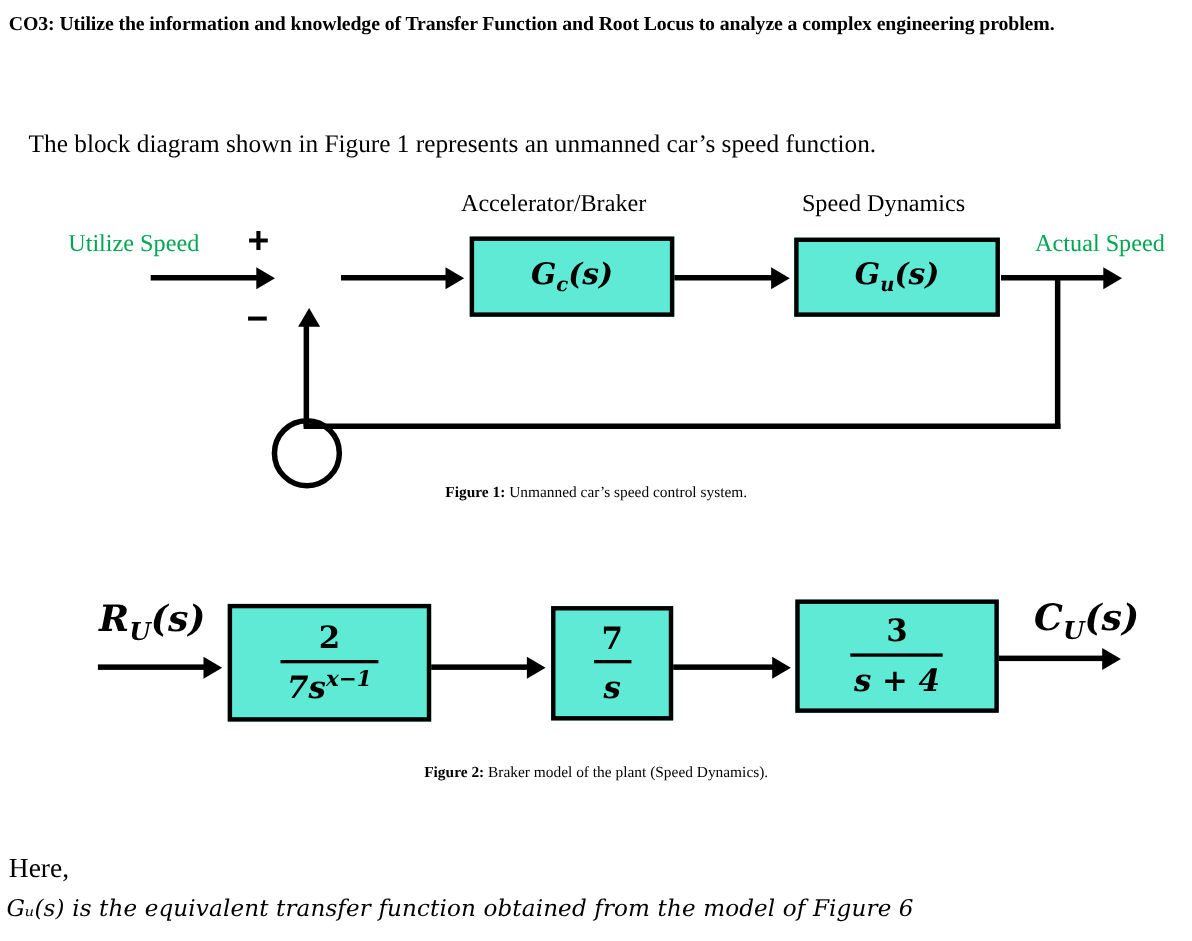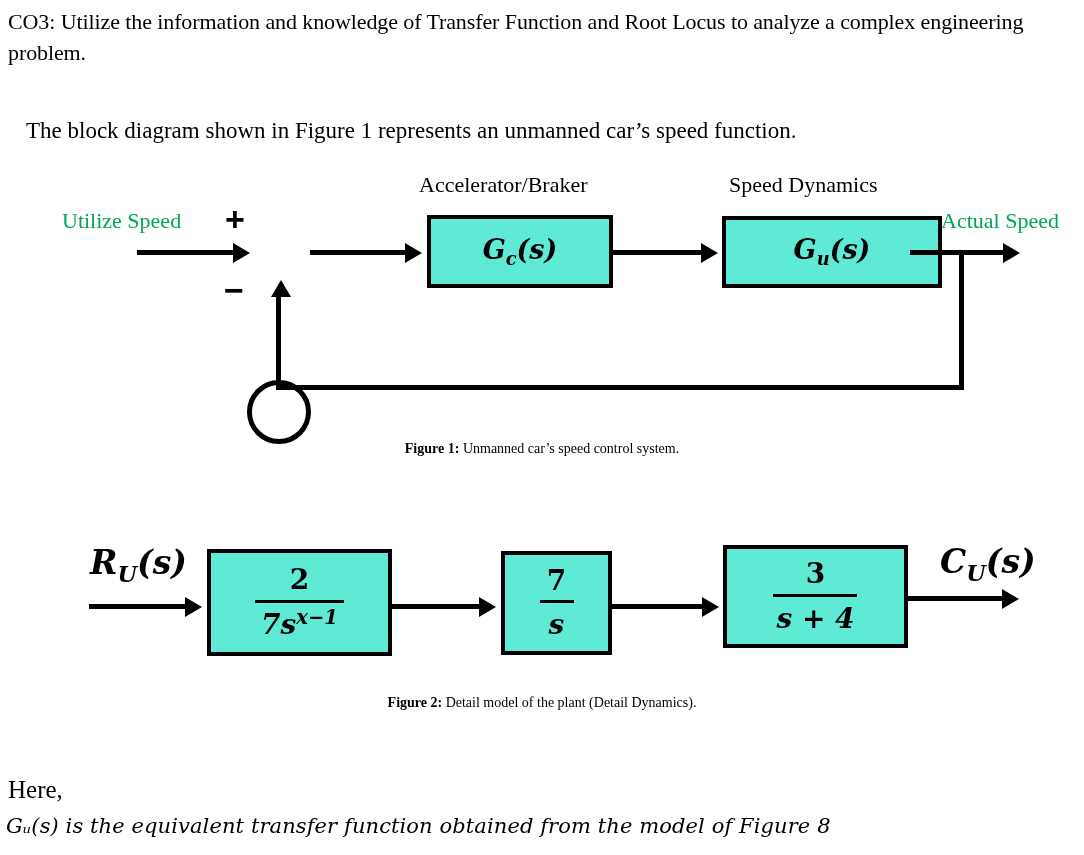--- a/index.html
+++ b/index.html
@@ -13,21 +13,21 @@
     position: relative;
     font-family: "Liberation Serif", serif;
     color: #000000;
     overflow: hidden;
   }
   .abs { position: absolute; }
 
   
   #co-heading {
     left: 8px; top: 6px; width: 1062px;
-    font-size: 22px; font-weight: normal; line-height: 31px;
+    font-size: 18px; font-weight: bold; line-height: 31px;
     letter-spacing: -0.1px;
   }
   #intro-line {
     left: 26px; top: 117px; width: 1030px;
     font-size: 23px; line-height: 28px;
   }
   #here-line {
     left: 8px; top: 776px;
     font-size: 25px; line-height: 28px;
   }
@@ -132,21 +132,21 @@
   <div class="abs hline" style="left:310px;top:90px;width:100px;"></div>
   <div class="abs arrow-r" style="left:405px;top:82.5px;"></div>
 
   <div class="abs box" style="left:427px;top:55px;width:186px;height:73px;">
     <span class="tfbox-label"><span>G</span><sub>c</sub><span>(s)</span></span>
   </div>
 
   <div class="abs hline" style="left:613px;top:90px;width:95px;"></div>
   <div class="abs arrow-r" style="left:701px;top:82.5px;"></div>
 
-  <div class="abs box" style="left:722px;top:56px;width:220px;height:72px;">
+  <div class="abs box" style="left:722px;top:56px;width:187px;height:72px;">
     <span class="tfbox-label"><span>G</span><sub>u</sub><span>(s)</span></span>
   </div>
 
   <div class="abs hline" style="left:910px;top:90px;width:100px;"></div>
   <div class="abs arrow-r" style="left:1003px;top:82.5px;"></div>
 
   <div class="abs vline" style="left:959px;top:90px;height:140px;"></div>
   <div class="abs hline" style="left:276px;top:225px;width:688px;"></div>
   <div class="abs vline" style="left:276px;top:136px;height:92px;"></div>
   <div class="abs arrow-u" style="left:270.5px;top:120px;"></div>
@@ -190,16 +190,16 @@
       <span class="den"><span>s + 4</span><span class="up"></span></span>
     </div>
   </div>
 
   <div class="abs sig-label" style="left:940px;top:12px;"><span>C</span><sub>U</sub><span>(s)</span></div>
 
   <div class="abs hline" style="left:908px;top:66px;width:100px;"></div>
   <div class="abs arrow-r" style="left:1002px;top:58.5px;"></div>
 </div>
 
-<div class="abs cap" id="fig2-cap"><b>Figure 2:</b><span> Detail model of the plant (Detail Dynamics).</span></div>
+<div class="abs cap" id="fig2-cap"><b>Figure 2:</b><span> Braker model of the plant (Speed Dynamics).</span></div>
 
 <div class="abs" id="here-line">Here,</div>
-<div class="abs" id="gu-note">Gᵤ(s) is the equivalent transfer function obtained from the model of Figure 8</div>
+<div class="abs" id="gu-note">Gᵤ(s) is the equivalent transfer function obtained from the model of Figure 6</div>
 
 </body></html>

